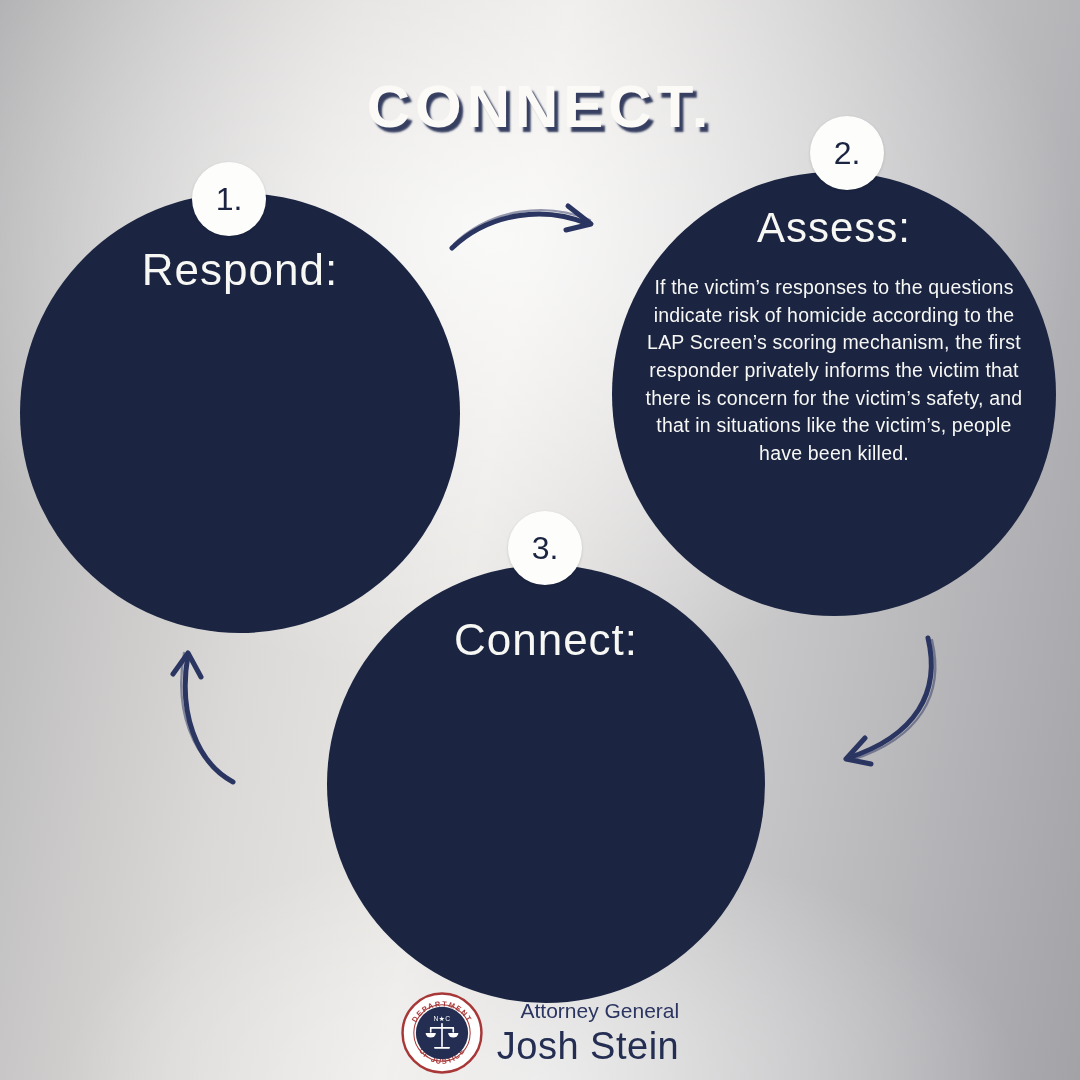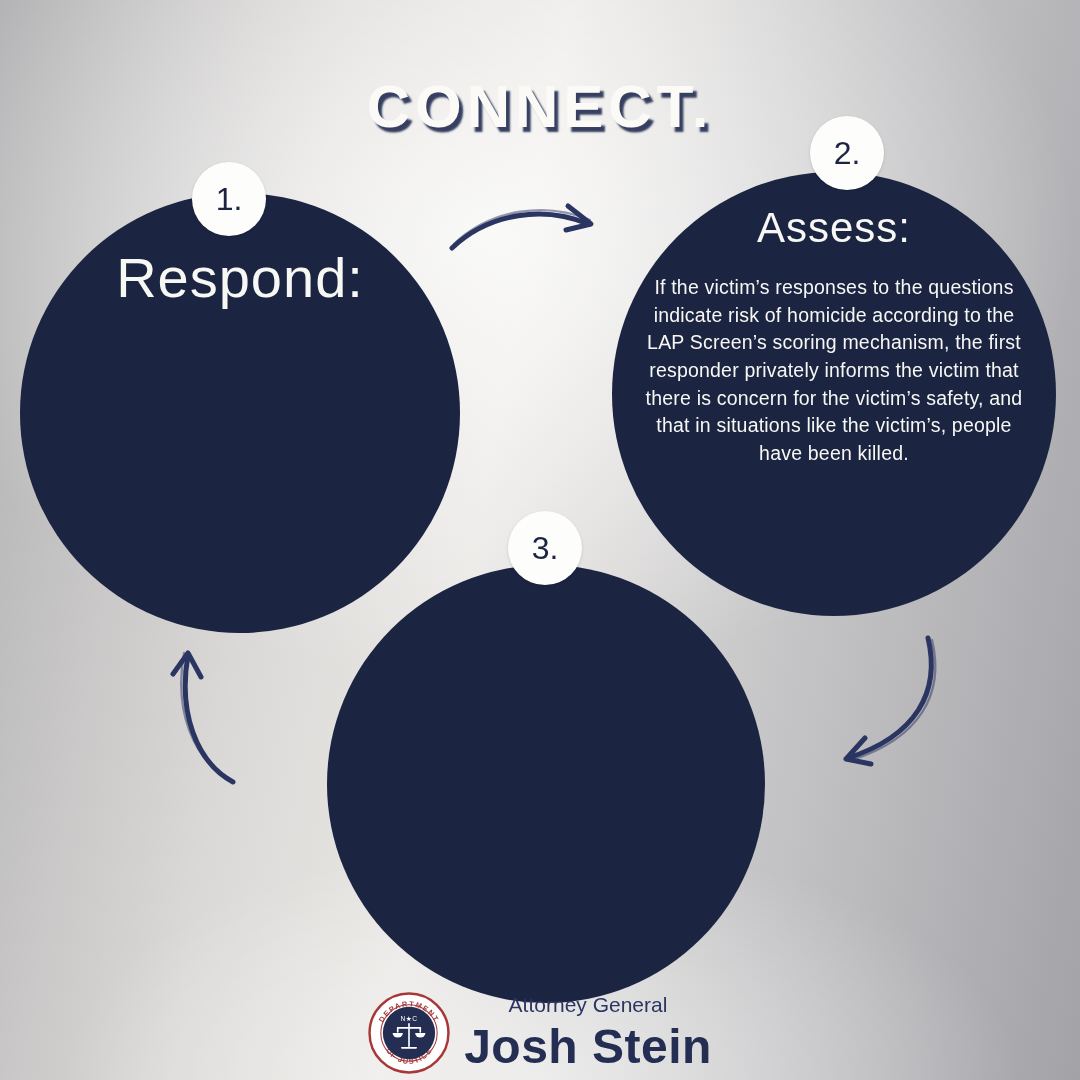--- a/index.html
+++ b/index.html
@@ -22,21 +22,21 @@
     text-shadow:4px 5px 2px rgba(38,48,84,0.92);
     line-height:1.55;
   }
   .title span{display:block;}
   .step{
     position:absolute;border-radius:50%;
     background:#1b2542;color:#f7f7f4;
     text-align:center;box-sizing:border-box;
   }
   .step h2{
-    font-weight:400;font-size:56px;letter-spacing:1px;margin:0 0 14px;
+    font-weight:400;font-size:44px;letter-spacing:1px;margin:0 0 14px;
   }
   .step p{
     margin:7px auto;font-size:19.5px;line-height:1.42;width:88%;
     font-weight:400;letter-spacing:0.2px;
   }
   #step1{left:20px;top:193px;width:440px;height:440px;padding-top:52px;}
   #step1 p{width:86%;}
   #step2{left:612px;top:172px;width:444px;height:444px;padding-top:32px;}
   #step2 h2{margin-bottom:22px;font-size:42px;}
   #step3{left:327px;top:565px;width:438px;height:438px;padding-top:50px;}
@@ -54,23 +54,23 @@
   .arrows path,.arrows polyline{
     fill:none;stroke:#2b3561;stroke-linecap:round;stroke-linejoin:round;
   }
   .arrows .main{stroke-width:5;}
   .arrows .ghost{stroke-width:2.3;opacity:.5;}
   .footer{
     position:absolute;left:0;right:0;bottom:6px;
     display:flex;align-items:center;justify-content:center;gap:14px;
   }
   .seal{width:82px;height:82px;}
-  .footer-text{text-align:center;}
+  .footer-text{text-align:right;}
   .office{font-size:21px;color:#2b3561;margin-bottom:2px;}
-  .name{font-size:48px;font-weight:bold;color:#232e52;letter-spacing:0.5px;}
+  .name{font-size:38px;font-weight:normal;color:#232e52;letter-spacing:0.5px;}
 </style>
 </head>
 <body>
 
 <div class="canvas">
 
   <h1 class="title">
     <span>CONNECT.</span>
   </h1>
 
@@ -104,20 +104,21 @@
       <span>2.</span>
     </div>
     <h2>Assess:</h2>
     <p>If the victim’s responses to the questions indicate risk of homicide according to the LAP Screen’s scoring mechanism, the first responder privately informs the victim that there is concern for the victim’s safety, and that in situations like the victim’s, people have been killed.</p>
   </div>
 
   <div class="step" id="step3">
     <div class="badge">
       <span>3.</span>
     </div>
+    <h2>Connect:</h2>
   </div>
 
   <div class="footer">
     <svg class="seal" viewBox="0 0 80 80">
       <defs>
         <path id="sealTop" d="M 12 42 A 28 28 0 0 1 68 42"></path>
         <path id="sealBottom" d="M 14 44 A 26 26 0 0 0 66 44"></path>
       </defs>
       <circle cx="40" cy="40" r="38.5" fill="#ffffff" stroke="#a83838" stroke-width="2.4"></circle>
       <circle cx="40" cy="40" r="27.5" fill="none" stroke="#a83838" stroke-width="1"></circle>

